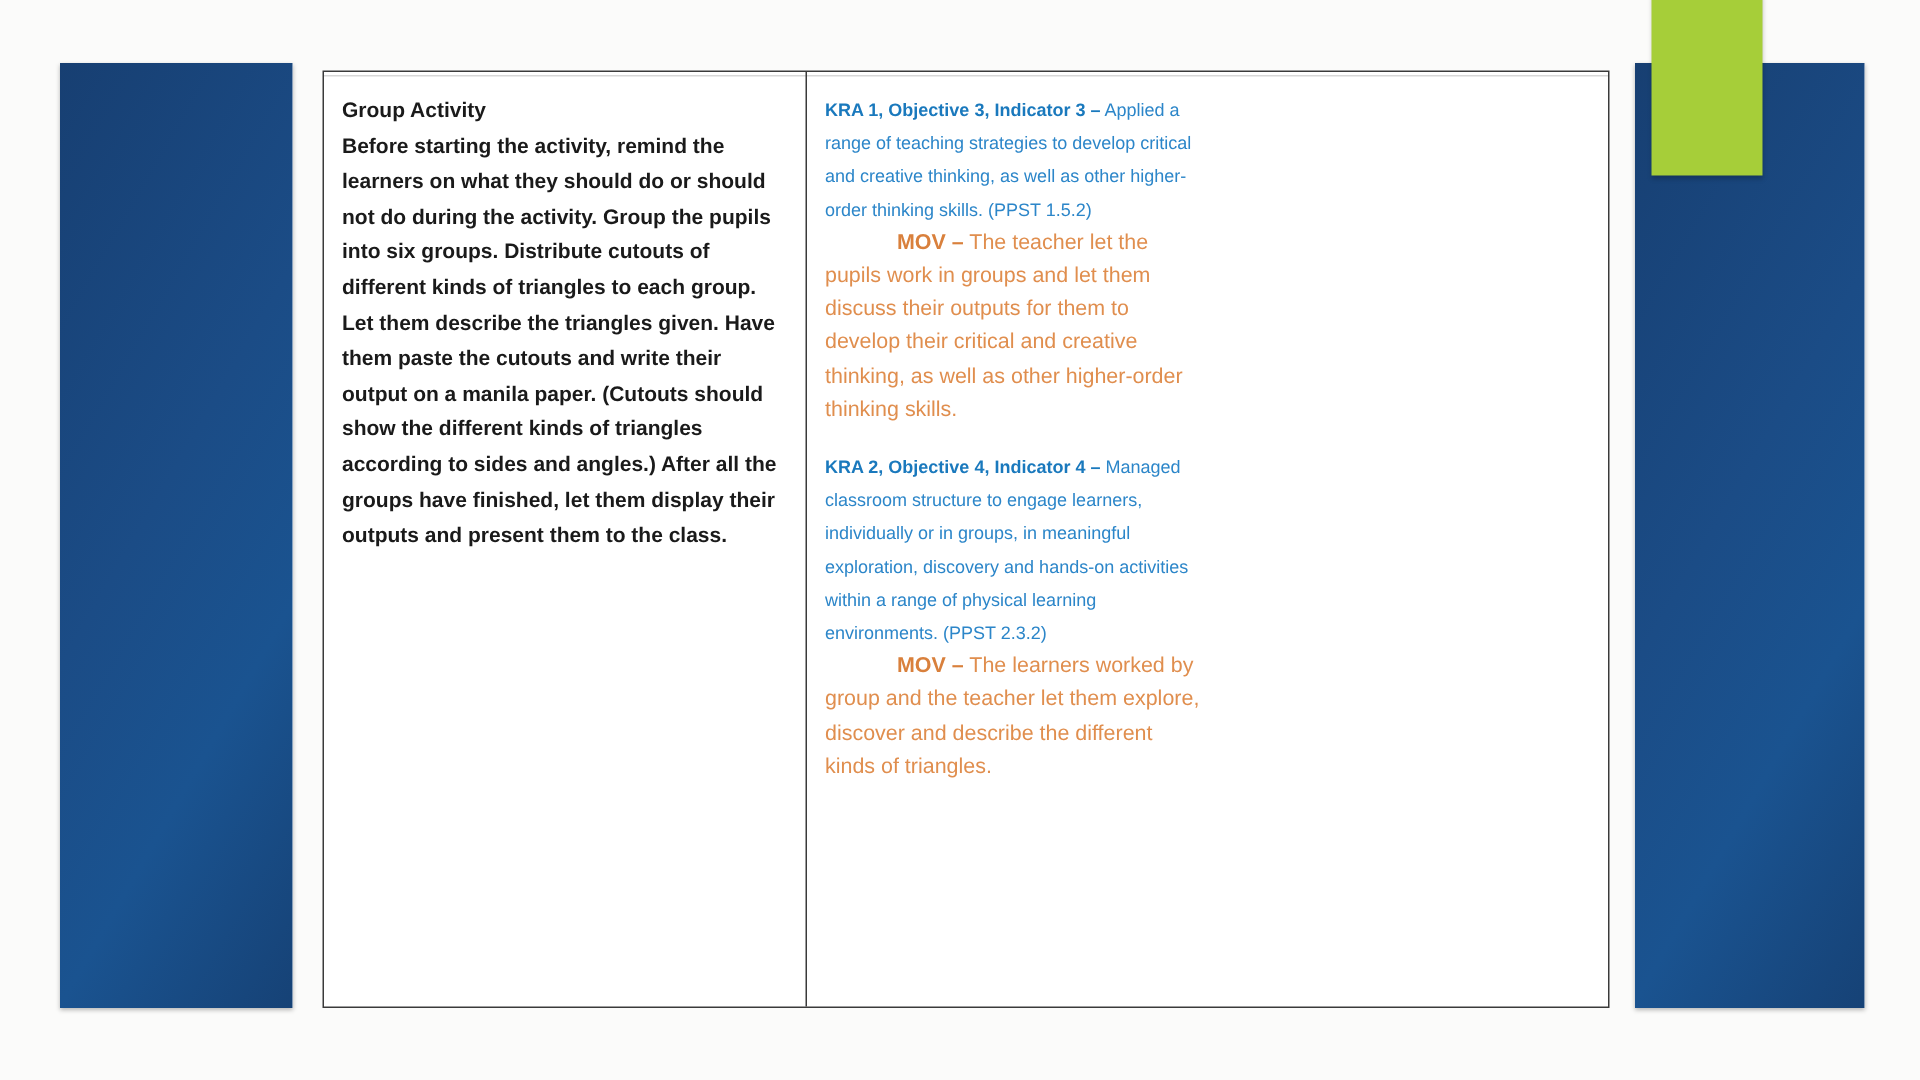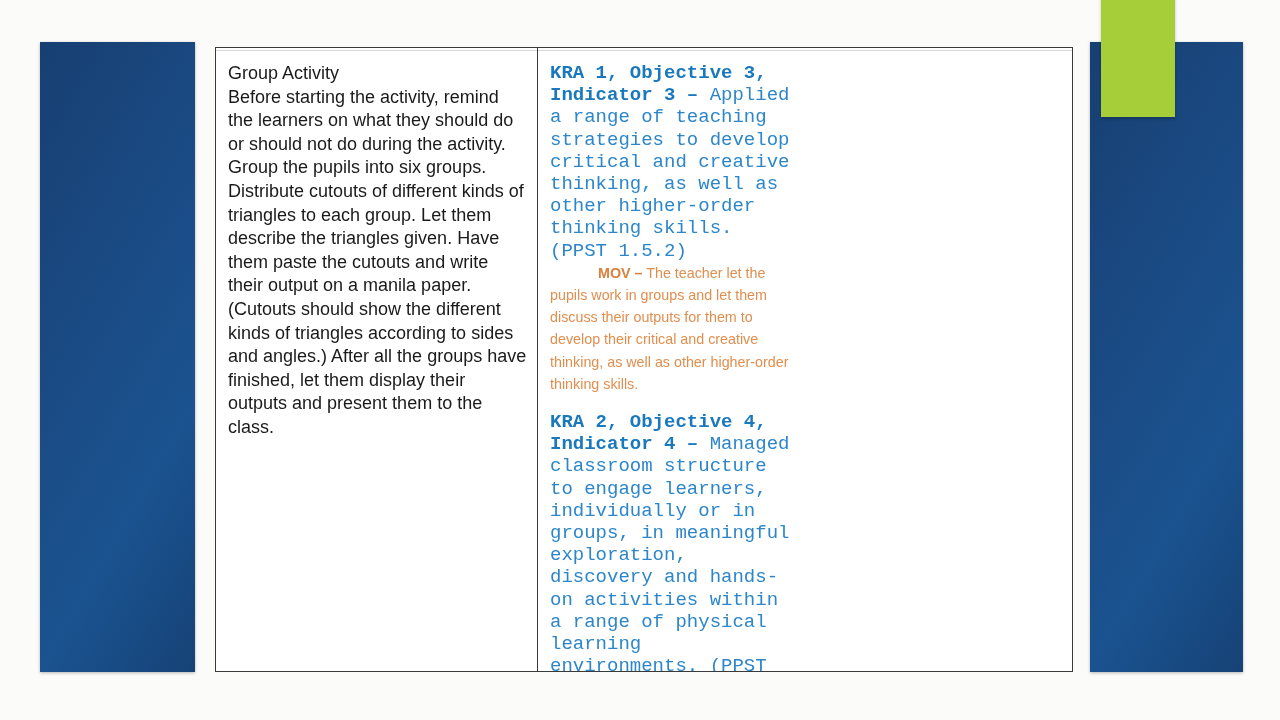--- a/index.html
+++ b/index.html
@@ -105,37 +105,36 @@
   #cell-activity {
     width: 322px;
     border-right: 1px solid #3a3a3a;
   }
   #cell-indicators {
     width: 272px;
   }
 
   .txt-dark {
     color: #1a1a1a;
-    font-size: 18px;
+    font-size: 14px;
     line-height: 23.6px;
-    font-weight: 400;
+    font-weight: 700;
   }
   #objective-text { padding-top: 5px; }
   #activity-heading { margin: 0; }
   #activity-body { margin: 0; }
 
   .kra-block { margin: 0 0 16px 0; }
   .kra-block:last-child { margin-bottom: 4px; }
 
   .txt-blue {
     color: #2c86c9;
-    font-size: 19px;
+    font-size: 12px;
     line-height: 22.2px;
     margin: 0;
-    font-family: Liberation Mono, monospace;
   }
   .txt-blue .lead {
     font-weight: bold;
     color: #1a79bd;
   }
   .txt-orange {
     color: #e08e4e;
     font-size: 14.3px;
     line-height: 22.2px;
     margin: 0;
@@ -173,17 +172,20 @@
         </p>
         <p class="txt-orange">
           <span class="lead">MOV –</span><span> The teacher let the pupils work in groups and let them discuss their outputs for them to develop their critical and creative thinking, as well as other higher-order thinking skills.</span>
         </p>
       </div>
 
       <div class="kra-block">
         <p class="txt-blue">
           <span class="lead">KRA 2, Objective 4, Indicator 4 –</span><span> Managed classroom structure to engage learners, individually or in groups, in meaningful exploration, discovery and hands-on activities within a range of physical learning environments. (PPST 2.3.2)</span>
         </p>
+        <p class="txt-orange">
+          <span class="lead">MOV –</span><span> The learners worked by group and the teacher let them explore, discover and describe the different kinds of triangles.</span>
+        </p>
       </div>
 
     </div>
   </div>
 </div>
 
 </body></html>

